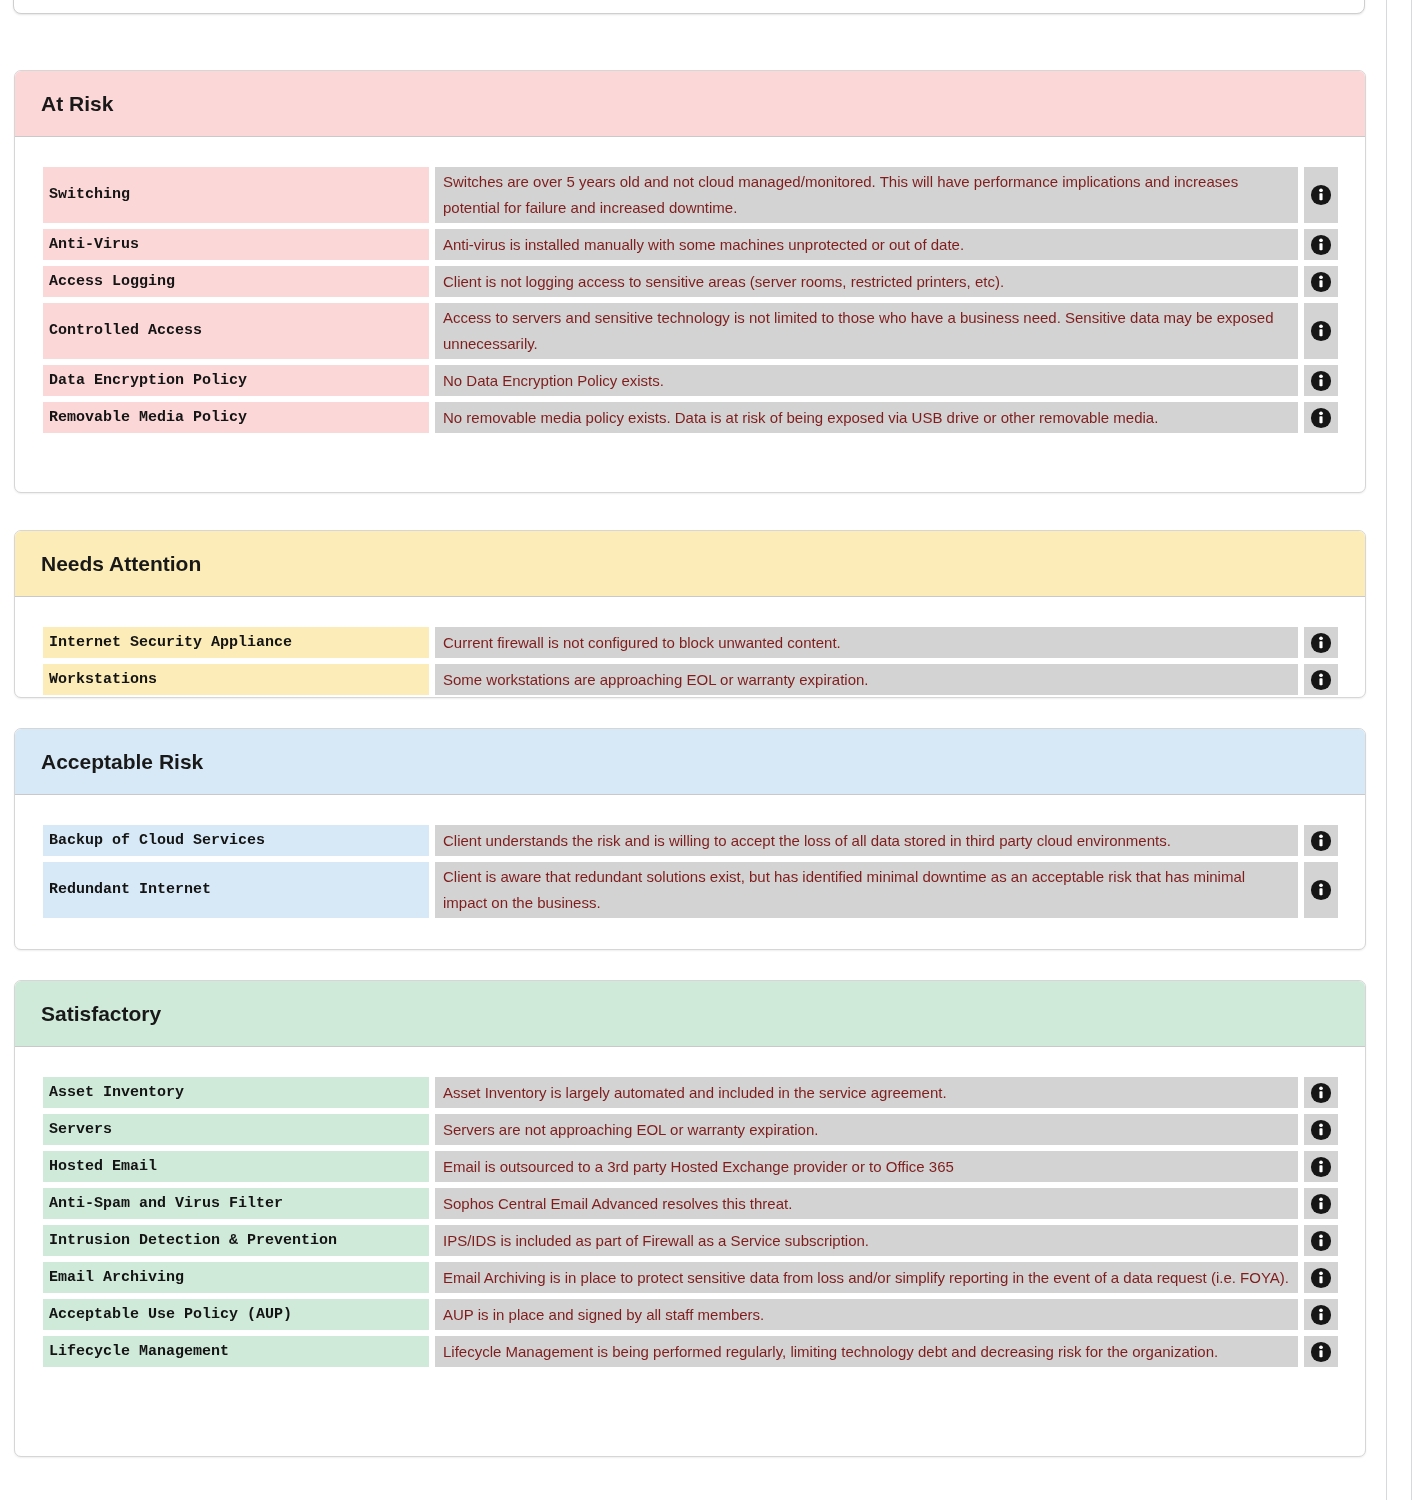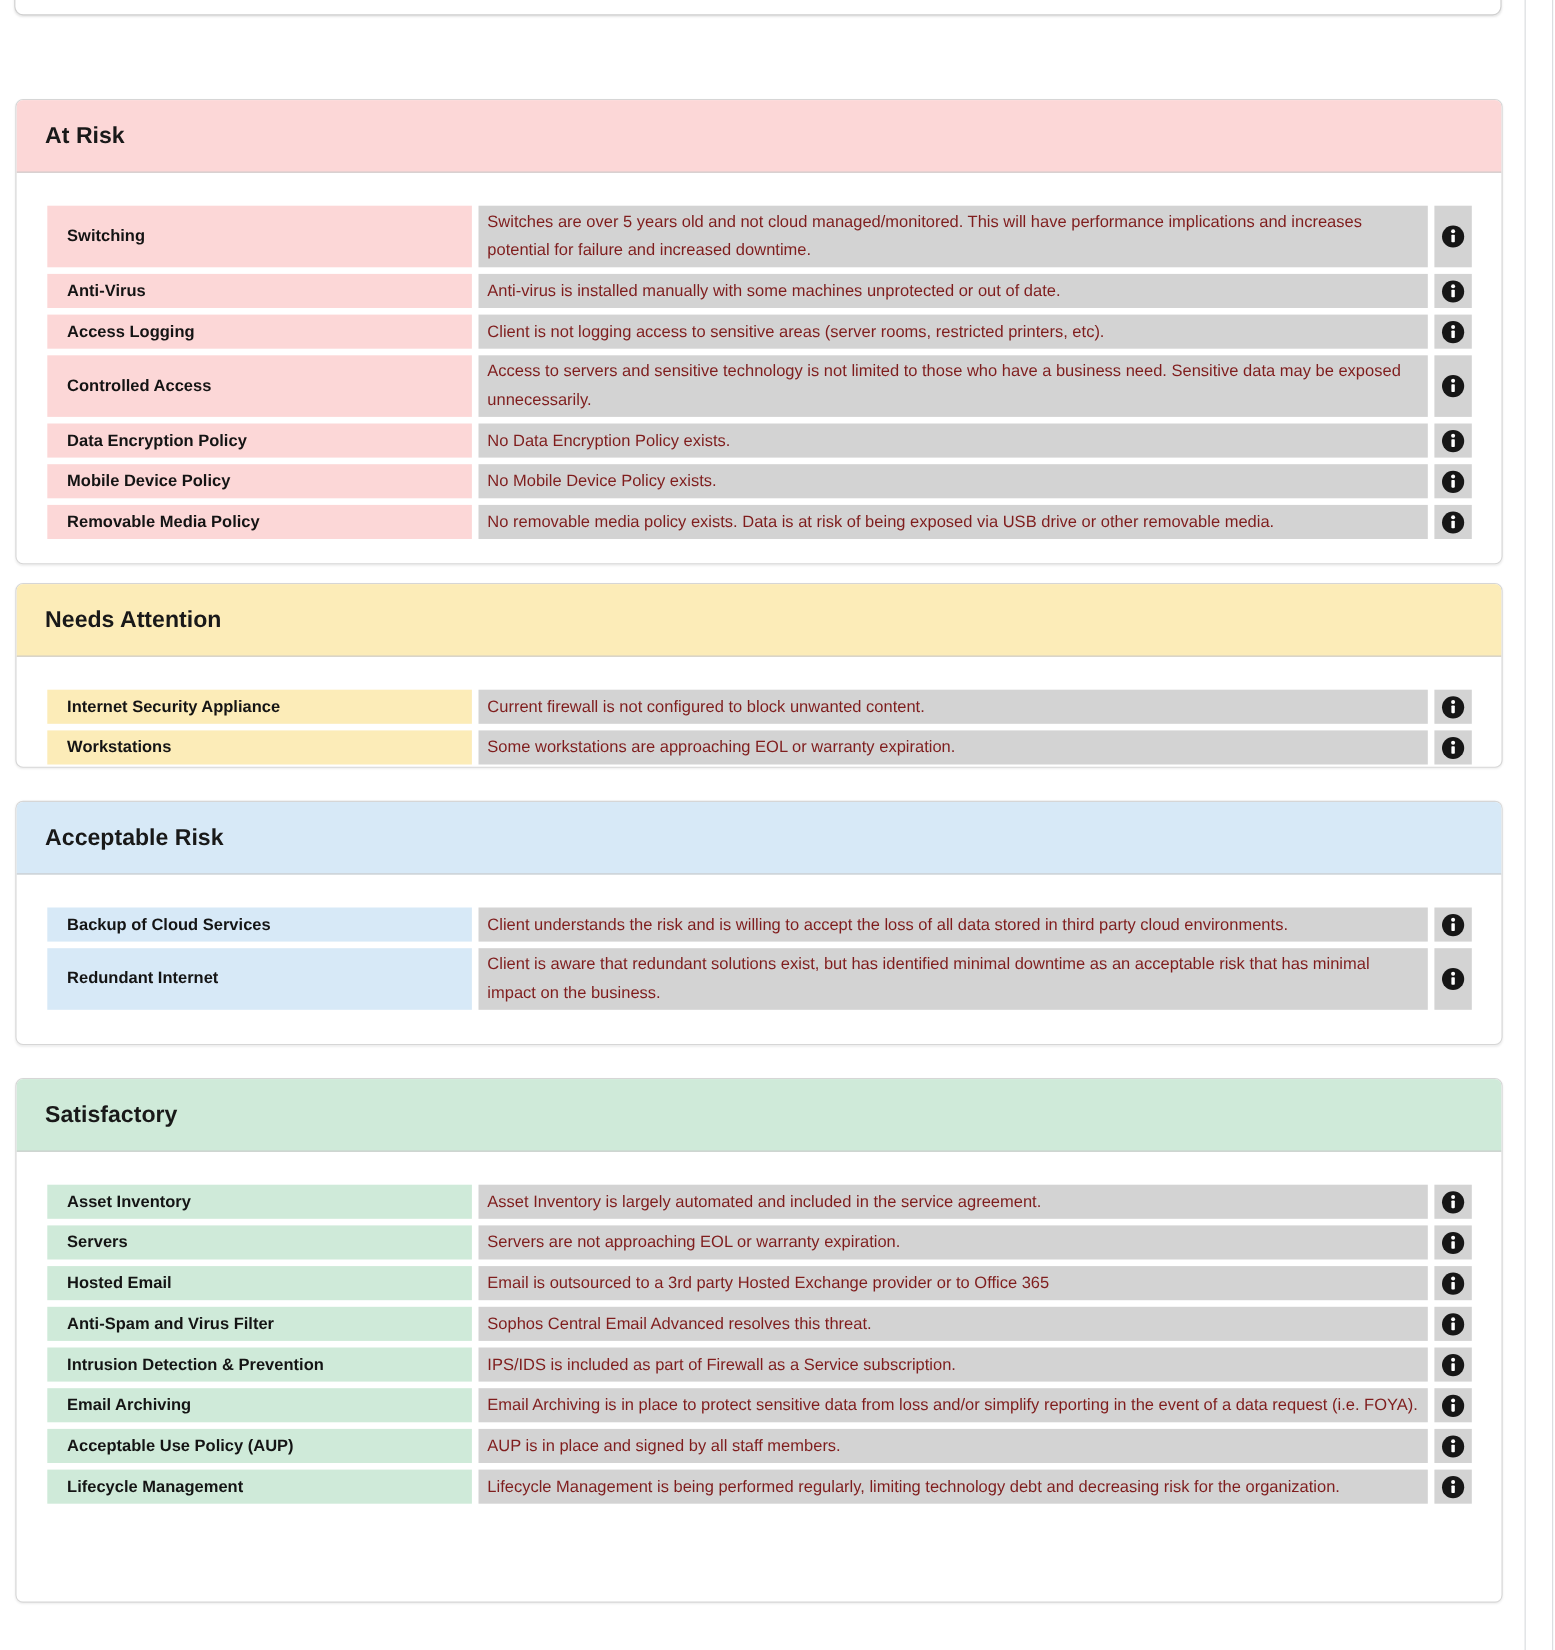--- a/index.html
+++ b/index.html
@@ -25,39 +25,39 @@
     position:absolute;left:14px;width:1352px;box-sizing:border-box;
     background:#fff;border:1px solid #d6d6d6;border-radius:7px;
     box-shadow:0 1px 2px rgba(0,0,0,.07);overflow:hidden;
   }
   .section .header{
     height:66px;display:flex;align-items:center;
     padding-left:26px;box-sizing:border-box;
     font-size:21px;font-weight:700;color:#191919;
     border-bottom:1px solid #c9c9c9;
   }
-  .s-at-risk{top:70px;height:423px;margin-top:20px;}
+  .s-at-risk{top:70px;height:423px;}
   .s-needs-attention{top:530px;height:168px;}
   .s-acceptable-risk{top:728px;height:222px;}
   .s-satisfactory{top:980px;height:477px;}
 
   .s-at-risk .header,.s-at-risk .label{background:var(--at-risk);}
   .s-needs-attention .header,.s-needs-attention .label{background:var(--needs-attention);}
   .s-acceptable-risk .header,.s-acceptable-risk .label{background:var(--acceptable-risk);}
   .s-satisfactory .header,.s-satisfactory .label{background:var(--satisfactory);}
 
   .rows{
     display:flex;flex-direction:column;gap:6px;
     padding:30px 29px 0 28px;box-sizing:border-box;
   }
   .row{display:flex;gap:6px;min-height:31px;align-items:stretch;}
   .cell{display:flex;align-items:center;box-sizing:border-box;}
   .label{
-    width:386px;flex:0 0 386px;padding:2px 18px;
-    font-size:15px;font-weight:700;color:#141414;line-height:20px;
+    width:386px;flex:0 0 386px;padding:2px 6px;
+    font-size:15px;font-weight:700;color:#141414;line-height:20px;font-family:Liberation Mono, monospace;
   }
   .desc{
     width:863px;flex:0 0 863px;padding:2px 8px;
     background:var(--cell-gray);
     font-size:15px;font-weight:400;color:#7f1d1d;line-height:26px;
   }
   .info{
     width:34px;flex:0 0 34px;justify-content:center;
     background:var(--cell-gray);cursor:pointer;
   }
@@ -127,31 +127,20 @@
       <div class="cell desc">No Data Encryption Policy exists.</div>
       <div class="cell info">
         <svg width="22" height="22" viewBox="0 0 24 24">
             <circle cx="12" cy="12" r="11" fill="#161616"></circle>
             <circle cx="12" cy="6.8" r="2" fill="#fff"></circle>
             <rect x="10.3" y="10.2" width="3.4" height="7.6" rx="0.8" fill="#fff"></rect>
           </svg>
       </div>
     </div>
 
-    <div class="row">
-      <div class="cell label">Mobile Device Policy</div>
-      <div class="cell desc">No Mobile Device Policy exists.</div>
-      <div class="cell info">
-        <svg width="22" height="22" viewBox="0 0 24 24">
-            <circle cx="12" cy="12" r="11" fill="#161616"></circle>
-            <circle cx="12" cy="6.8" r="2" fill="#fff"></circle>
-            <rect x="10.3" y="10.2" width="3.4" height="7.6" rx="0.8" fill="#fff"></rect>
-          </svg>
-      </div>
-    </div>
 
     <div class="row">
       <div class="cell label">Removable Media Policy</div>
       <div class="cell desc">No removable media policy exists. Data is at risk of being exposed via USB drive or other removable media.</div>
       <div class="cell info">
         <svg width="22" height="22" viewBox="0 0 24 24">
             <circle cx="12" cy="12" r="11" fill="#161616"></circle>
             <circle cx="12" cy="6.8" r="2" fill="#fff"></circle>
             <rect x="10.3" y="10.2" width="3.4" height="7.6" rx="0.8" fill="#fff"></rect>
           </svg>

